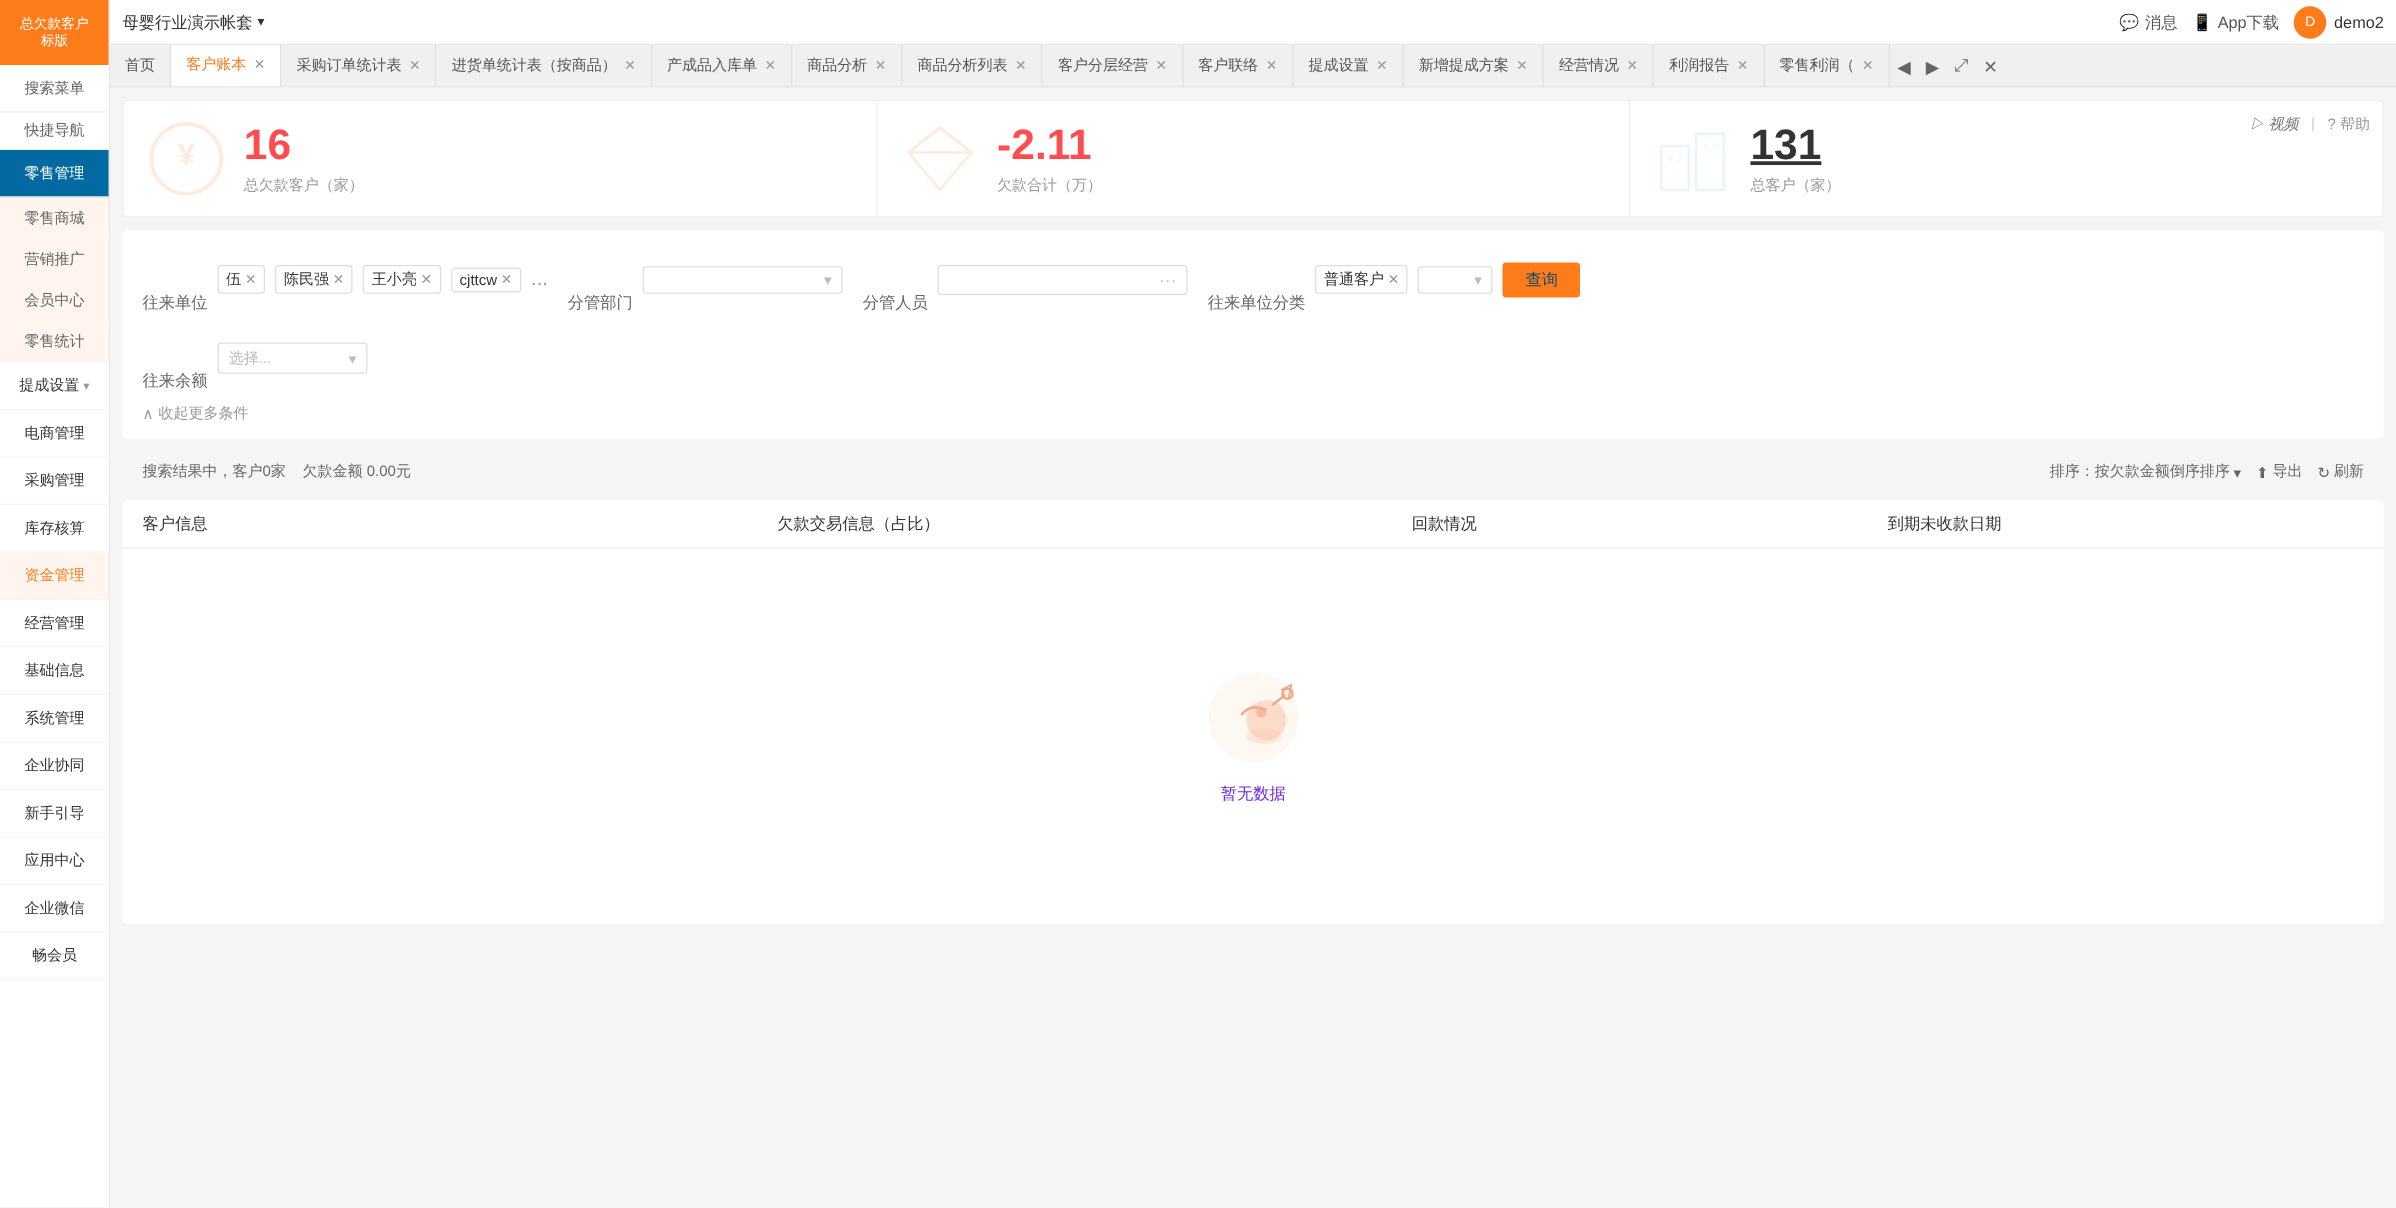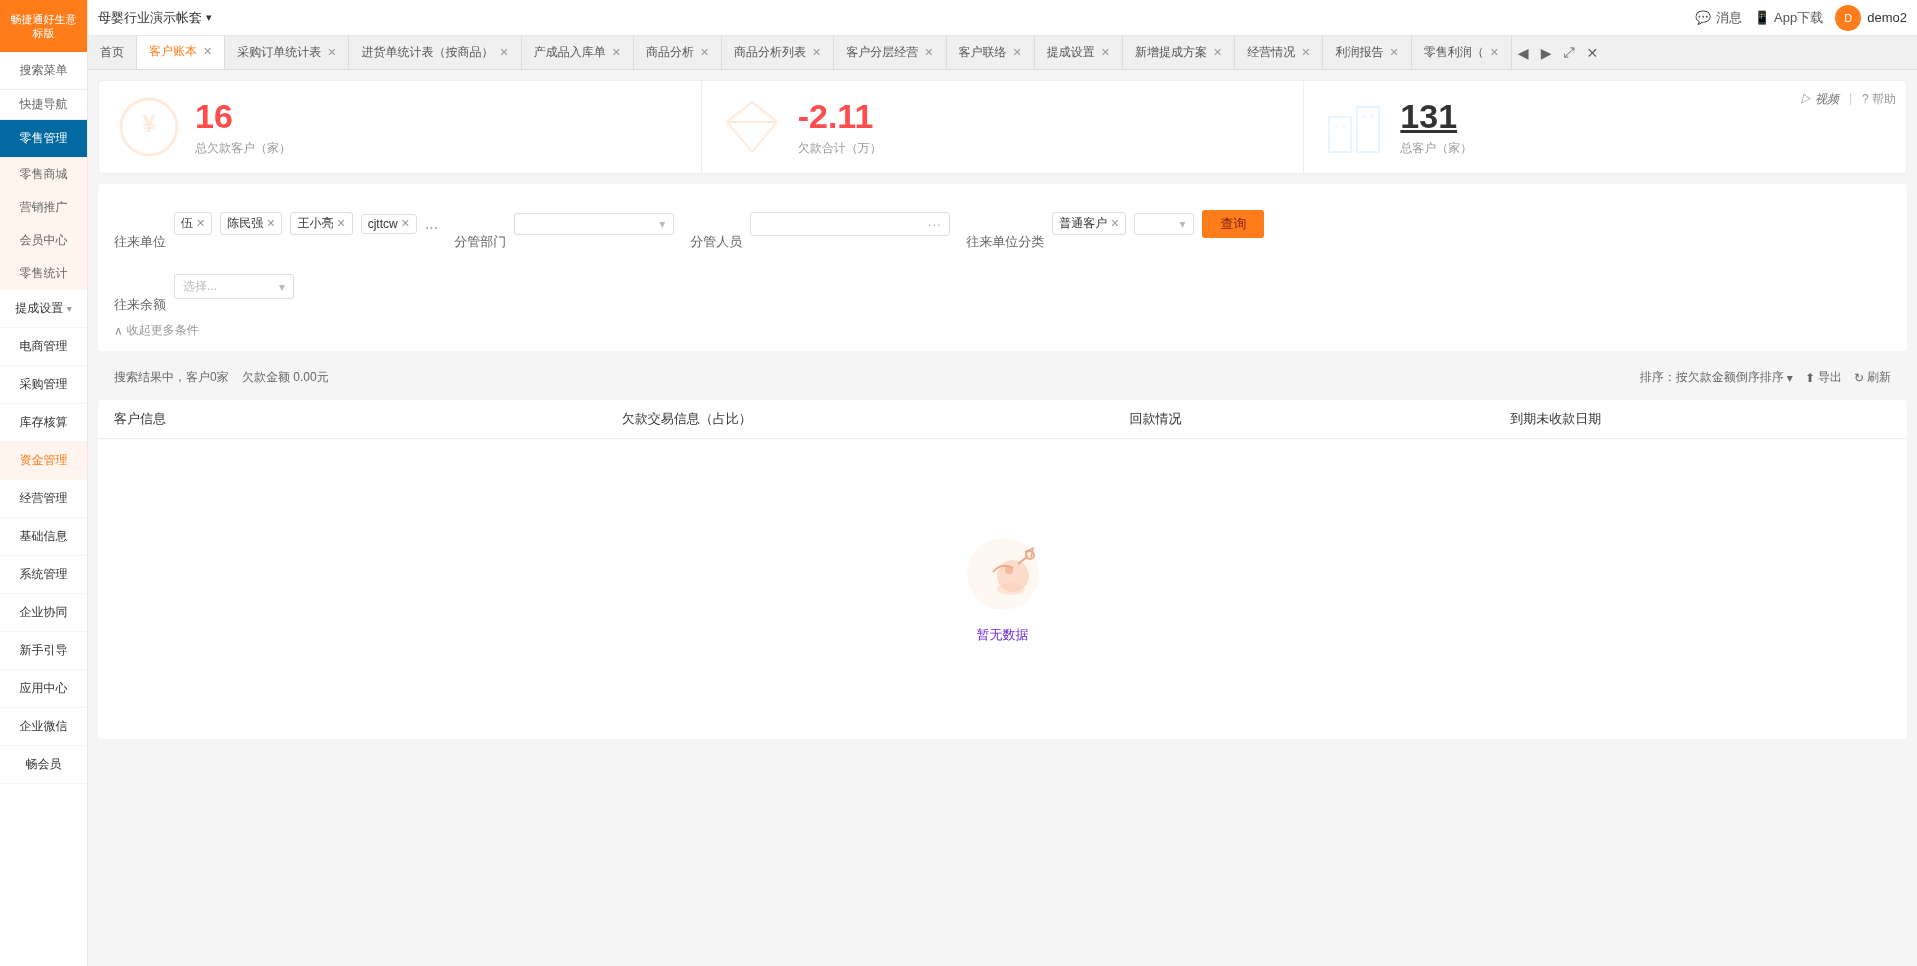--- a/index.html
+++ b/index.html
@@ -293,21 +293,21 @@
       padding: 3px 8px;
       font-size: 12px;
       color: #333;
       min-width: 200px;
       background: #fff;
       cursor: pointer;
       gap: 4px;
     }
     .query-btn {
       background: #ff7c1a;
-      color: #7f1d1d;
+      color: #0c4a6e;
       border: none;
       border-radius: 3px;
       padding: 5px 18px;
       font-size: 13px;
       cursor: pointer;
     }
     .collapse-btn {
       display: flex;
       align-items: center;
       gap: 4px;
@@ -384,21 +384,21 @@
     }
 
     .chevron { font-size: 11px; }
   </style>
 </head>
 <body>
 
 <div class="sidebar">
   <div class="sidebar-logo">
     <div class="logo-text">
-      <div>畅捷通好生意</div>
+      <div>总欠款客户</div>
       <div>标版</div>
     </div>
   </div>
   <div class="sidebar-search">搜索菜单</div>
   <div class="sidebar-nav">快捷导航</div>
 
   <div class="sidebar-item active">零售管理</div>
   <div class="sidebar-sub">零售商城</div>
   <div class="sidebar-sub">营销推广</div>
   <div class="sidebar-sub">会员中心</div>

